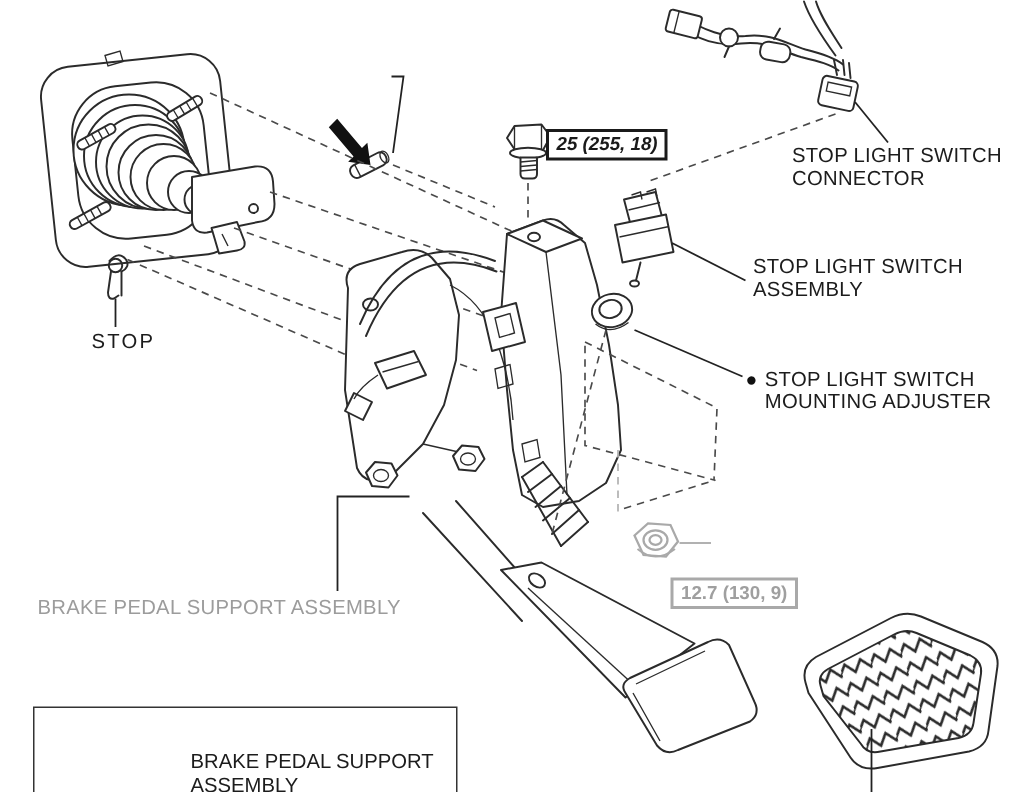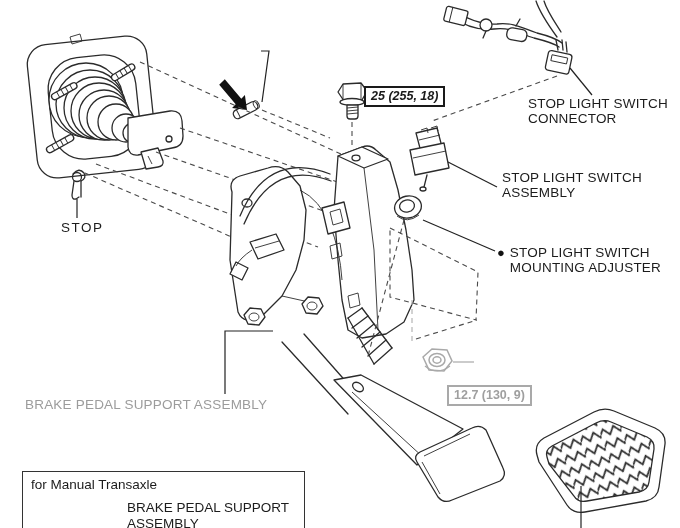--- a/index.html
+++ b/index.html
@@ -239,18 +239,17 @@
     <span class="bullet">●</span>
     <span class="label" style="position:static;">STOP LIGHT SWITCH
 MOUNTING ADJUSTER</span>
   </div>
 
   <div class="torque gray" style="left:447px;top:350px;margin-top:35px;">12.7 (130, 9)</div>
 
   <div class="label gray" style="left:25px;top:397px;">BRAKE PEDAL SUPPORT ASSEMBLY</div>
 
   <div class="notebox">
-    <div class="hdr">for Manual Transaxle</div>
     <div class="lbl">BRAKE PEDAL SUPPORT
 ASSEMBLY</div>
   </div>
 
 </div>
 
 </body></html>

